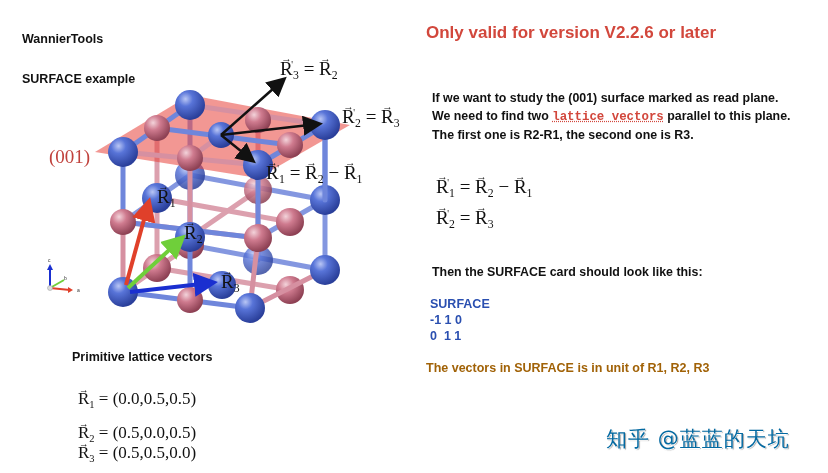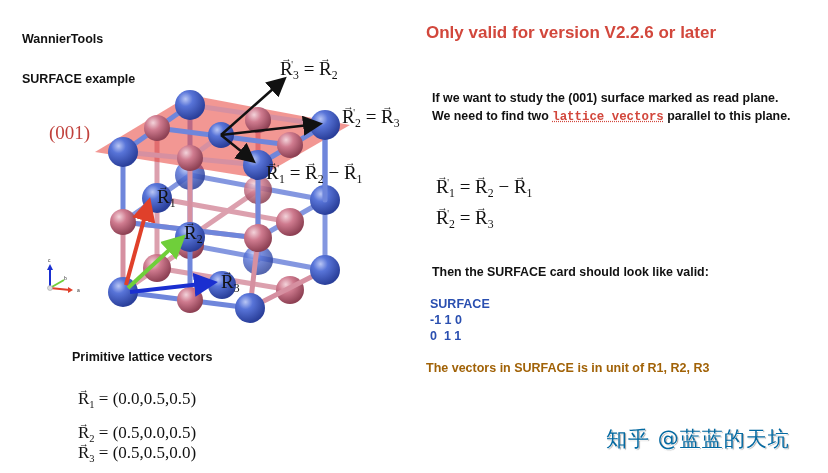--- a/index.html
+++ b/index.html
@@ -22,20 +22,21 @@
 <body>
 
 <div class="abs title-small" style="left:22px;top:32px;">WannierTools</div>
 <div class="abs title-small" style="left:22px;top:72px;">SURFACE example</div>
 
 <div class="abs headline" style="left:426px;top:23px;">Only valid for version V2.2.6 or later</div>
 
 <div class="abs para" style="left:432px;top:65px;margin-top:24px;">
   <div>If we want to study the (001) surface marked as read plane.</div>
   <div><span>We need to find two </span><span class="link">lattice vectors</span><span> parallel to this plane.</span></div>
+  <div>The first one is R2-R1, the second one is R3.</div>
 </div>
 
 <svg class="abs" style="left:0;top:0;" width="420" height="340">
   <defs>
     <radialGradient id="gb" cx="35%" cy="30%" r="70%">
       <stop offset="0%" stop-color="#b9c6f5"></stop>
       <stop offset="35%" stop-color="#5874d8"></stop>
       <stop offset="100%" stop-color="#2a3f9a"></stop>
     </radialGradient>
     <radialGradient id="gp" cx="35%" cy="30%" r="70%">
@@ -144,21 +145,21 @@
     <line x1="50" y1="288" x2="64" y2="280" stroke="#6fcf3a" stroke-width="2"></line>
     <line x1="50" y1="288" x2="70" y2="290" stroke="#e0402a" stroke-width="2"></line>
     <polygon points="68,287 68,293 73,290" fill="#e0402a"></polygon>
     <circle cx="50" cy="288" r="2.5" fill="#ddd" stroke="#999" stroke-width="0.5"></circle>
     <text x="48" y="262" font-size="5" fill="#333" font-family="Liberation Sans, sans-serif">c</text>
     <text x="64" y="280" font-size="5" fill="#333" font-family="Liberation Sans, sans-serif">b</text>
     <text x="77" y="292" font-size="5" fill="#333" font-family="Liberation Sans, sans-serif">a</text>
   </g>
 </svg>
 
-<div class="abs math" style="left:49px;top:122px;font-size:19px;color:#c0413c;">(001)</div>
+<div class="abs math" style="left:49px;top:146px;font-size:19px;color:#c0413c;">(001)</div>
 
 <div class="abs math" style="left:280px;top:58px;font-size:19px;">
   <span class="vec">R</span><span class="sup">'</span><span class="sub">3</span><span> = </span><span class="vec">R</span><span class="sub">2</span>
 </div>
 <div class="abs math" style="left:342px;top:106px;font-size:19px;">
   <span class="vec">R</span><span class="sup">'</span><span class="sub">2</span><span> = </span><span class="vec">R</span><span class="sub">3</span>
 </div>
 <div class="abs math" style="left:266px;top:162px;font-size:19px;">
   <span class="vec">R</span><span class="sup">'</span><span class="sub">1</span><span> = </span><span class="vec">R</span><span class="sub">2</span><span> − </span><span class="vec">R</span><span class="sub">1</span>
 </div>
@@ -172,21 +173,21 @@
   <span class="vec">R</span><span class="sub">3</span>
 </div>
 
 <div class="abs math" style="left:436px;top:176px;font-size:19px;">
   <span class="vec">R</span><span class="sup">'</span><span class="sub">1</span><span> = </span><span class="vec">R</span><span class="sub">2</span><span> − </span><span class="vec">R</span><span class="sub">1</span>
 </div>
 <div class="abs math" style="left:436px;top:207px;font-size:19px;">
   <span class="vec">R</span><span class="sup">'</span><span class="sub">2</span><span> = </span><span class="vec">R</span><span class="sub">3</span>
 </div>
 
-<div class="abs para" style="left:432px;top:263px;">Then the SURFACE card should look like valid:</div>
+<div class="abs para" style="left:432px;top:263px;">Then the SURFACE card should look like this:</div>
 <div class="abs code" style="left:430px;top:296px;">
   <div>SURFACE</div>
   <div style="white-space:pre;">-1 1 0</div>
   <div style="white-space:pre;">0  1 1</div>
 </div>
 <div class="abs note" style="left:426px;top:361px;">The vectors in SURFACE is in unit of R1, R2, R3</div>
 
 <div class="abs title-small" style="left:72px;top:350px;">Primitive lattice vectors</div>
 <div class="abs math" style="left:78px;top:389px;font-size:17px;">
   <span class="vec">R</span><span class="sub">1</span><span> = (0.0,0.5,0.5)</span>

